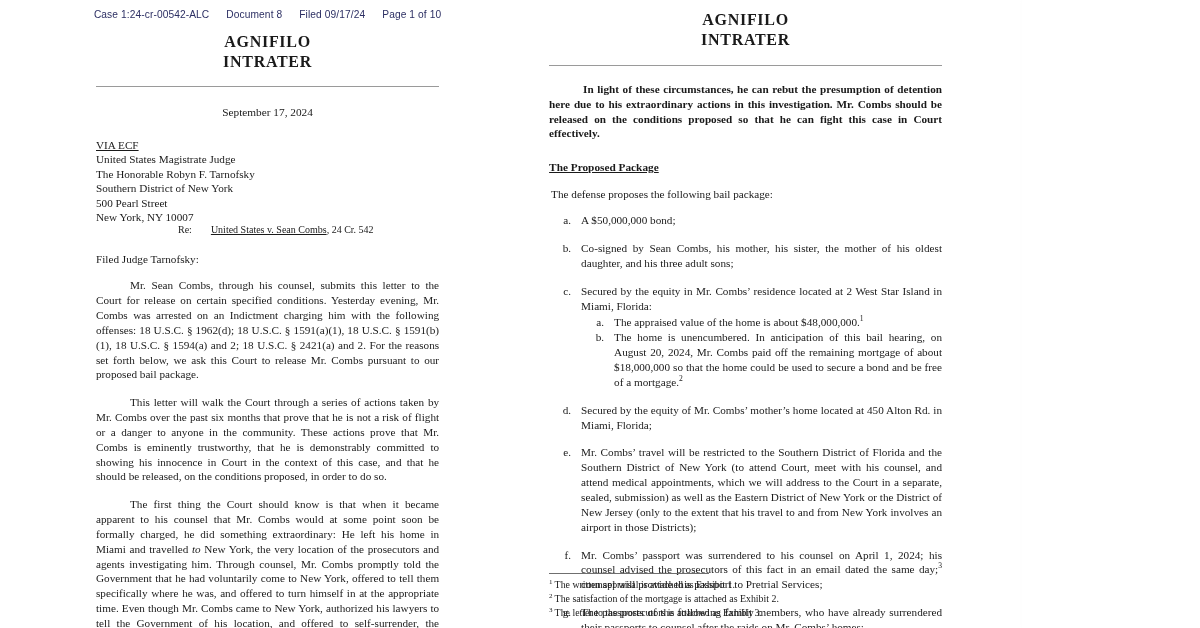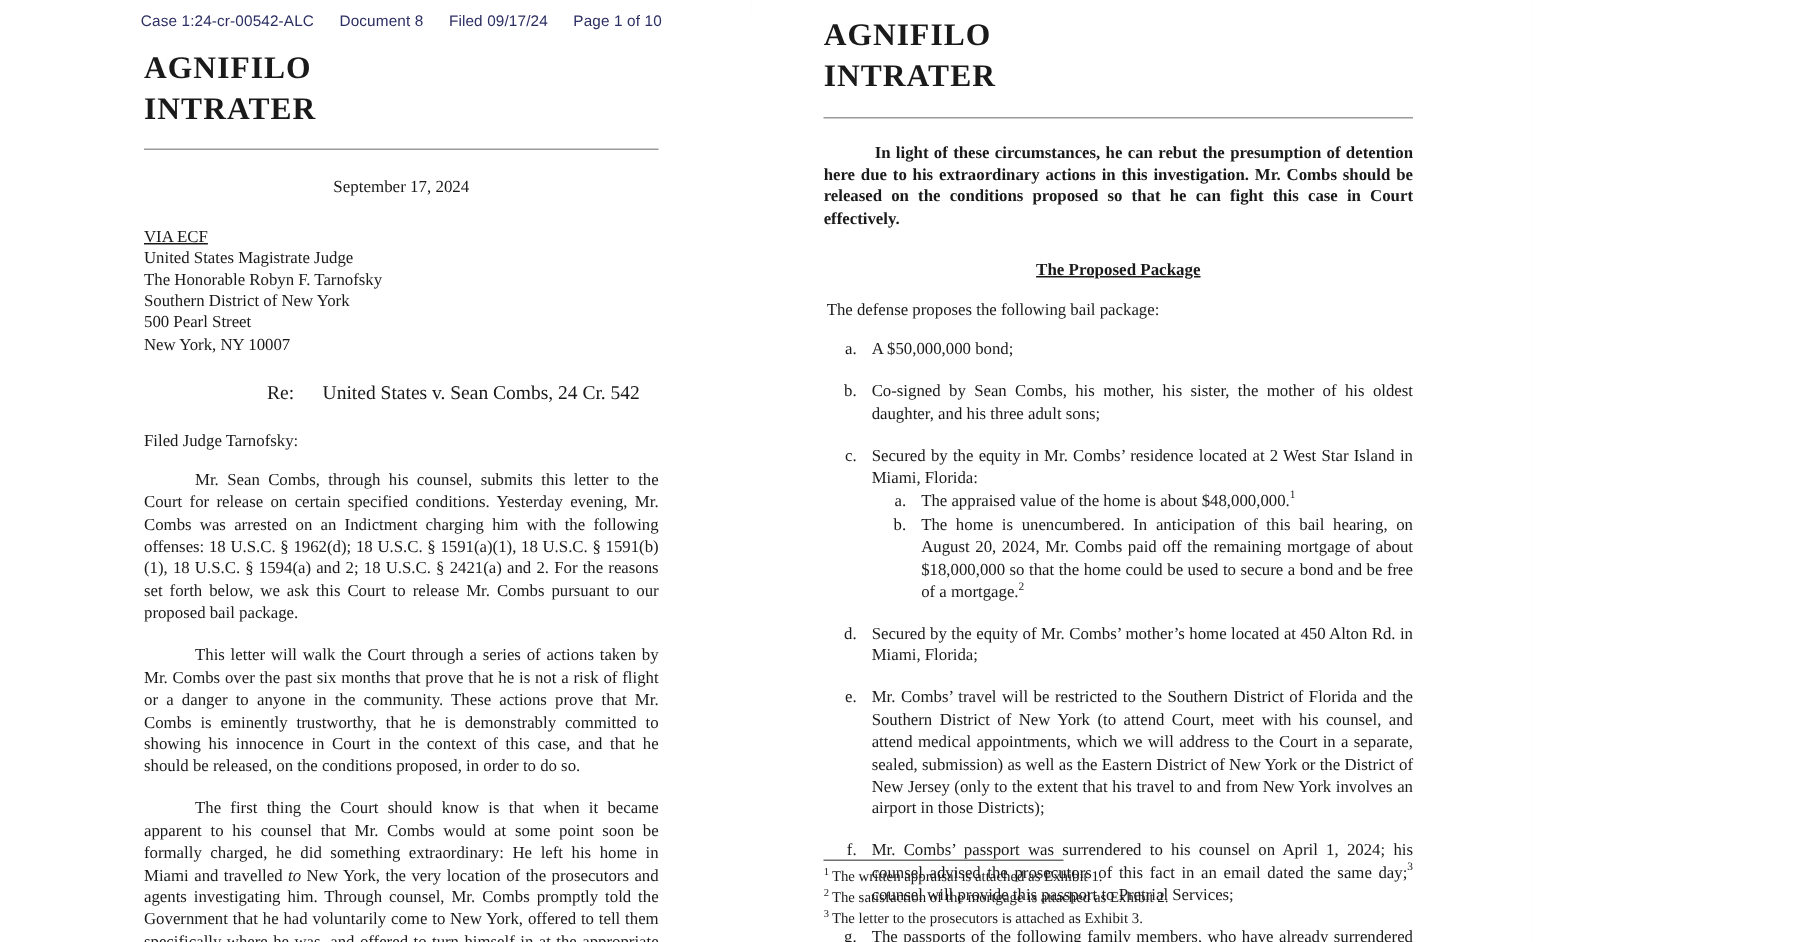--- a/index.html
+++ b/index.html
@@ -81,22 +81,23 @@
     color: #2c2f63;
     letter-spacing: .1px;
     display: flex;
     gap: 17px;
     justify-content: center;
     padding-top: 9px;
     white-space: nowrap;
   }
 
   .letterhead {
+    text-align: center;
     font-weight: bold;
-    font-size: 21px;
+    font-size: 16px;
     letter-spacing: .7px;
     line-height: 1.28;
     margin-top: 12px;
   }
   .page-right .letterhead {
     margin-top: 10px;
   }
   .rule {
     border: 0;
     border-top: 1px solid #9a9a9a;
@@ -113,46 +114,45 @@
   }
 
   .addr {
     font-size: 11.2px;
     line-height: 1.285;
     margin-top: 20px;
   }
   .addr .u { text-decoration: underline; }
 
   .re-line {
-    font-size: 13px;
-    margin-top: 17px;
+    font-size: 10px;
     padding-left: 82px;
     display: flex;
     gap: 19px;
   }
-  .re-line .case { }
+  .re-line .case { text-decoration: underline; }
   .re-line .case-suffix { text-decoration: none; }
 
   .salutation {
     font-size: 11.2px;
     margin-top: 18px;
   }
 
   p.body-par {
     font-size: 11.2px;
     line-height: 1.325;
     text-align: justify;
     text-indent: 34px;
     margin: 13px 0 0 0;
     hyphens: none;
   }
   .page-right p.body-par { margin-top: 0; }
 
   .section-heading {
-    text-align: center;
+    text-align: left;
     font-weight: bold;
     font-size: 11.3px;
     text-decoration: underline;
     margin-top: 20px;
   }
   .lead-in {
     font-size: 11.2px;
     margin-top: 15px;
     padding-left: 2px;
   }

